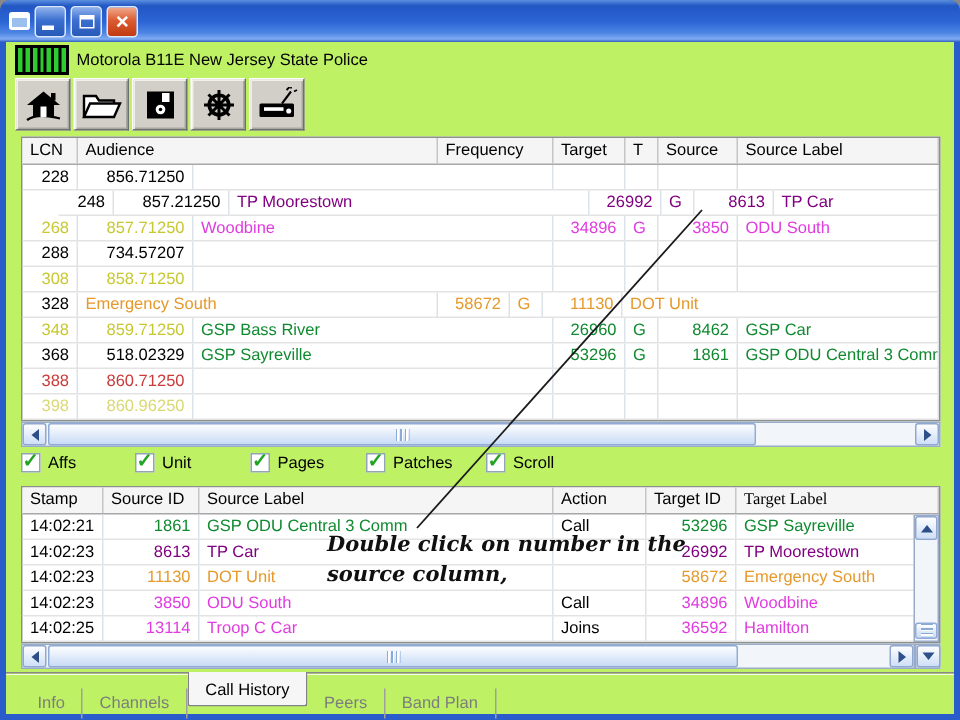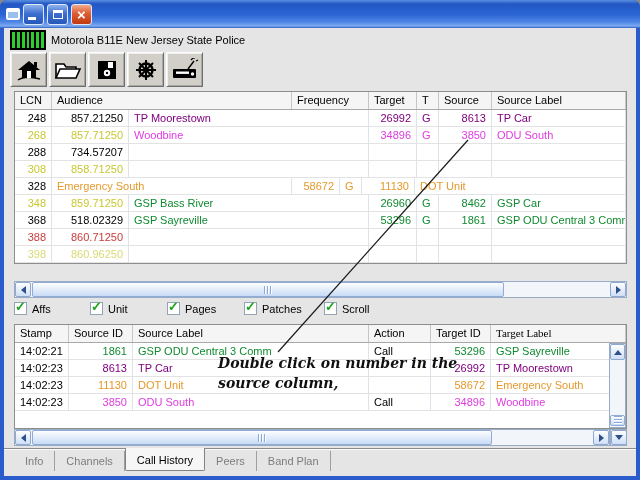--- a/index.html
+++ b/index.html
@@ -21,21 +21,21 @@
     width:21px; height:21px; margin-left:3px; border-radius:3px;
     border:1px solid #dce9fb; display:flex; align-items:center; justify-content:center;
     background: linear-gradient(180deg,#8fb2ec,#3b6fd0 45%,#2859b8);
     position: relative; flex:0 0 auto;
   }
   .tb-btn.close { background: linear-gradient(180deg,#f0a98c,#dd5c31 45%,#c03a12); }
   .glyph-min { position:absolute; left:4px; bottom:4px; width:8px; height:3px; background:#fff; }
   .glyph-max { width:10px; height:9px; border:1px solid #fff; border-top:3px solid #fff; }
   .glyph-close { color:#fff; font-size:15px; font-weight:bold; line-height:1; }
   
-  .body { position:absolute; top:28px; left:4px; right:4px; bottom:4px; background:#e5e5e5; }
+  .body { position:absolute; top:28px; left:4px; right:4px; bottom:4px; background:#bef264; }
   .statusrow { position:absolute; top:2px; left:6px; height:20px; display:flex; align-items:center; }
   .meter { width:36px; height:20px; background:#000; display:flex; align-items:stretch; padding:2px; gap:2px; }
   .meter .bar { width:3px; background:#2ecc2e; }
   .status-text { font-size:11px; color:#000; margin-left:5px; white-space:nowrap; }
   
   .toolbar { position:absolute; top:24px; left:6px; display:flex; gap:2px; }
   .tool-btn {
     width:37px; height:35px; background:#d2cfc8;
     border:1px solid; border-color:#ffffff #6f6f6f #6f6f6f #ffffff;
     box-shadow: inset 1px 1px 0 #efefec, inset -1px -1px 0 #a8a8a2;
@@ -67,21 +67,21 @@
   .sbrow { position:absolute; display:flex; }
   
   .filters { position:absolute; top:274px; left:0; right:0; height:18px; }
   .filter-item { position:absolute; display:flex; align-items:center; }
   .cb { width:13px; height:13px; background:#fff; border:1px solid #93a5b5; position:relative; }
   .cb .check { position:absolute; left:0px; top:-4px; color:#21a421; font-size:13px; font-weight:bold; }
   .filter-label { font-size:11px; color:#000; margin-left:5px; }
   
   .tabbar { position:absolute; top:420px; left:0; right:0; bottom:0; border-top:1px solid #8a8a8a; box-shadow: inset 0 1px 0 rgba(255,255,255,.85); }
   .tabs { display:flex; padding-left:10px; }
-  .tab { font-size:11px; color:#7d7d7d; padding:4px 11px 3px; border-right:1px solid #9f9f9f; margin-top:2px; height:20px; white-space:nowrap; }
+  .tab { font-size:11px; color:#7d7d7d; padding:4px 11px 3px; border-right:1px solid #9f9f9f; margin-top:10px; height:20px; white-space:nowrap; }
   .tab.active { background:#f6f6f6; color:#000; margin-top:-1px; height:23px; padding-top:6px;
     border:1px solid #828282; border-top:none; border-radius:0 0 2px 2px; }
   
   .anno-svg { position:absolute; top:0; left:0; width:640px; height:480px; pointer-events:none; z-index:4; }
   .anno-text { position:absolute; left:218px; top:353px; z-index:5; font-family:"DejaVu Serif", serif;
     font-weight:bold; font-style:italic; font-size:14px; line-height:20px; color:#101010; pointer-events:none; }
 </style>
 </head>
 <body>
 
@@ -170,21 +170,30 @@
         <div class="gh">
           <div class="hc" style="width: 37px;">LCN</div>
           <div class="hc" style="width: 240px;">Audience</div>
           <div class="hc" style="width: 77px;">Frequency</div>
           <div class="hc" style="width: 48px;">Target</div>
           <div class="hc" style="width: 22px;">T</div>
           <div class="hc" style="width: 53px;">Source</div>
           <div class="hc" style="flex: 1 1 0%;">Source Label</div>
         </div>
         <div class="gr">
-          <div class="gc num" style="width: 37px; color: rgb(0, 0, 0);">248</div>
+          <div class="gc num" style="width: 37px; color: rgb(0, 0, 0);">228</div>
+          <div class="gc num" style="width: 77px; color: rgb(0, 0, 0);">856.71250</div>
+          <div class="gc" style="width: 240px; color: rgb(0, 0, 0);"></div>
+          <div class="gc num" style="width: 48px; color: rgb(0, 0, 0);"></div>
+          <div class="gc" style="width: 22px; color: rgb(0, 0, 0);"></div>
+          <div class="gc num" style="width: 53px; color: rgb(0, 0, 0);"></div>
+          <div class="gc" style="flex: 1 1 0%; color: rgb(0, 0, 0);"></div>
+        </div>
+        <div class="gr">
+          <div class="gc num" style="width: 37px; color: rgb(0, 0, 0); margin-left: 24px;">248</div>
           <div class="gc num" style="width: 77px; color: rgb(0, 0, 0);">857.21250</div>
           <div class="gc" style="width: 240px; color: rgb(128, 0, 128);">TP Moorestown</div>
           <div class="gc num" style="width: 48px; color: rgb(128, 0, 128);">26992</div>
           <div class="gc" style="width: 22px; color: rgb(128, 0, 128);">G</div>
           <div class="gc num" style="width: 53px; color: rgb(128, 0, 128);">8613</div>
           <div class="gc" style="flex: 1 1 0%; color: rgb(128, 0, 128);">TP Car</div>
         </div>
         <div class="gr">
           <div class="gc num" style="width: 37px; color: rgb(200, 200, 50);">268</div>
           <div class="gc num" style="width: 77px; color: rgb(200, 200, 50);">857.71250</div>
@@ -349,20 +358,28 @@
           <div class="gc" style="flex: 1 1 0%; color: rgb(229, 153, 43);">Emergency South</div>
         </div>
         <div class="gr">
           <div class="gc" style="width: 54px;">14:02:23</div>
           <div class="gc num" style="width: 64px; color: rgb(224, 60, 224);">3850</div>
           <div class="gc" style="width: 236px; color: rgb(224, 60, 224);">ODU South</div>
           <div class="gc" style="width: 62px;">Call</div>
           <div class="gc num" style="width: 60px; color: rgb(224, 60, 224);">34896</div>
           <div class="gc" style="flex: 1 1 0%; color: rgb(224, 60, 224);">Woodbine</div>
         </div>
+        <div class="gr">
+          <div class="gc" style="width: 54px;">14:02:25</div>
+          <div class="gc num" style="width: 64px; color: rgb(224, 60, 224);">13114</div>
+          <div class="gc" style="width: 236px; color: rgb(224, 60, 224);">Troop C Car</div>
+          <div class="gc" style="width: 62px;">Joins</div>
+          <div class="gc num" style="width: 60px; color: rgb(224, 60, 224);">36592</div>
+          <div class="gc" style="flex: 1 1 0%; color: rgb(224, 60, 224);">Hamilton</div>
+        </div>
       </div>
 
     <div class="sbrow" style="top:401px; left:10px; width:613px; height:17px;">
       <div class="sb" style="width:596px;">
         <div class="sb-btn">
             <span class="tri tri-l"></span>
           </div>
         <div class="sb-track">
           <div class="sb-thumb" style="left:1px; width:460px;">
               <span class="grip-h"></span>

